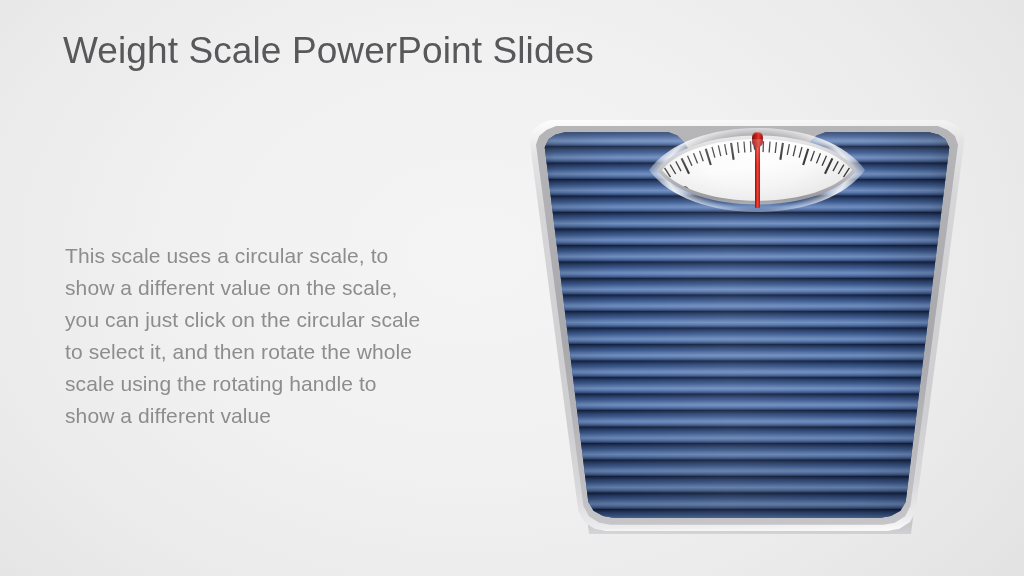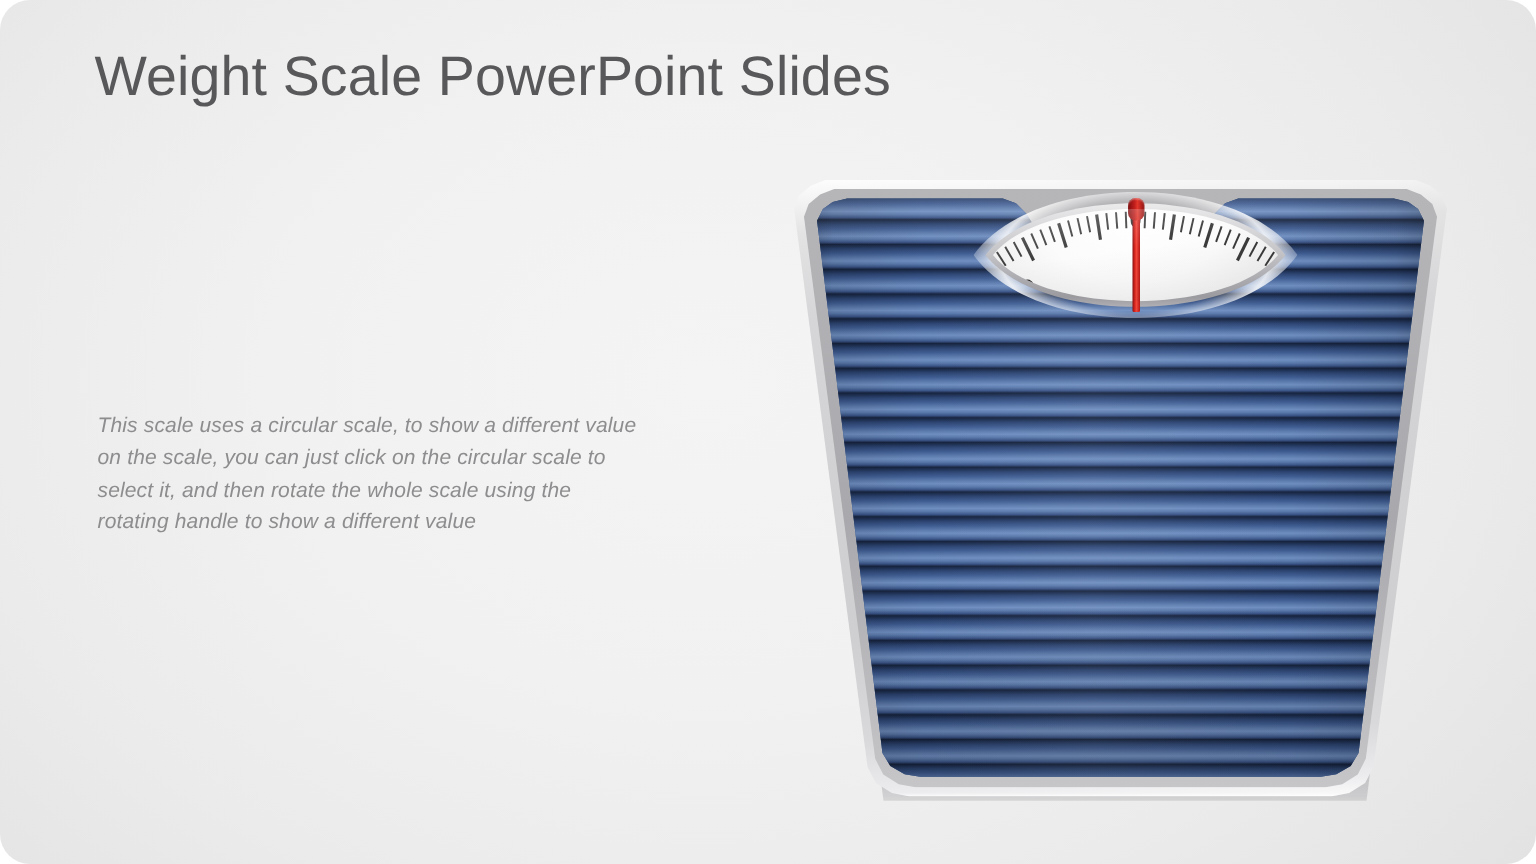--- a/index.html
+++ b/index.html
@@ -19,44 +19,42 @@
     width: 1024px;
     height: 576px;
     background:
       radial-gradient(ellipse 760px 560px at 46% 44%,
         #f4f4f4 0%,
         #f1f1f1 38%,
         #ebebeb 66%,
         #e4e4e4 88%,
         #e0e0e0 100%);
     overflow: hidden;
-    border-radius: 20px;
   }
 
   
   #title {
     position: absolute;
     left: 63px;
     top: 28px;
     font-size: 37px;
     font-weight: 400;
     letter-spacing: 0.1px;
     color: #58585a;
     white-space: nowrap;
     line-height: 1.25;
   }
 
   
   #body-text {
     position: absolute;
     left: 65px;
-    top: 273px;
+    top: 240px;
     width: 360px;
-    font-size: 14px;
-    font-style: italic;
+    font-size: 21px;
     font-weight: 400;
     color: #8d8d8f;
     line-height: 1.52;
     letter-spacing: 0.1px;
   }
 
   
   #scale-figure {
     position: absolute;
     left: 498px;

